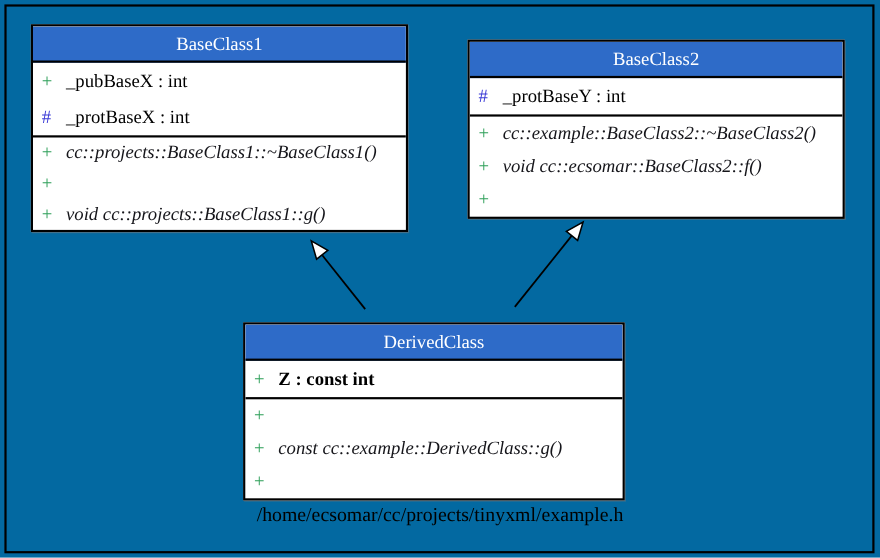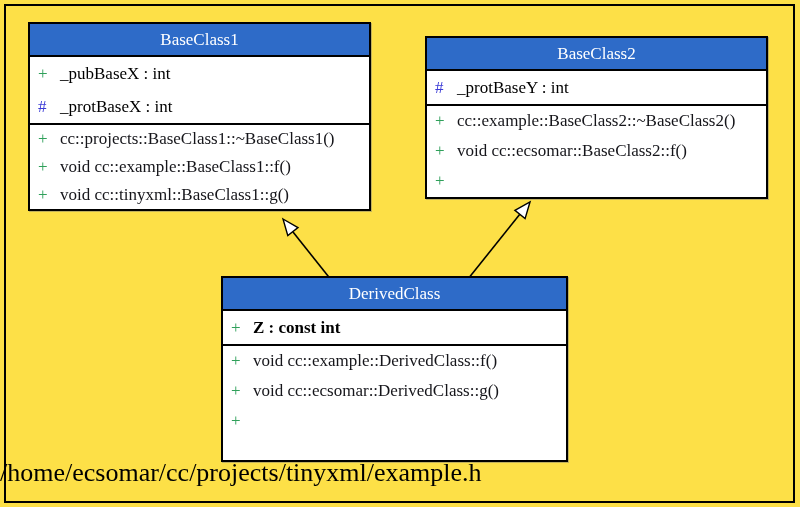--- a/index.html
+++ b/index.html
@@ -1,19 +1,19 @@
 <!DOCTYPE html>
 <html><head>
 <meta charset="utf-8">
 <style>
   html,body{margin:0;padding:0;background:#fff;}
   #canvas{
     position:relative;
     width:800px;height:507px;
-    background:#fde047;
+    background:#0369a1;
     font-family:"Liberation Serif","DejaVu Serif",serif;
     overflow:hidden;
   }
   #frame{
     position:absolute;left:4px;top:4px;right:5px;bottom:4px;
     border:2px solid var(--border,#000);
   }
   .uml-box{
     position:absolute;
     border:2px solid var(--border,#000);
@@ -46,27 +46,29 @@
     font-style:normal;
     font-size:17px;
   }
   .marker.pub{color:var(--public_marker,#2FA05A);}
   .marker.prot{color:var(--protected_marker,#3B3BD6);}
   .row .txt{margin-left:7px;color:var(--attr_text,#000);}
   .attr-row{line-height:33px;height:33px;}
   .method-row{line-height:28px;height:28px;}
   .method-row.tall{line-height:30px;height:30px;}
   .method-row .txt{
+    font-style:italic;
     color:var(--method_text,#15151A);
   }
   .bold .txt{font-weight:bold;}
   #arrows{position:absolute;left:0;top:0;width:800px;height:507px;pointer-events:none;}
   #caption{
     position:absolute;left:0;top:458px;width:100%;
-    font-size:26px;
+    text-align:center;
+    font-size:18px;
     color:#000;
   }
 </style>
 </head>
 <body>
 
 <div id="canvas" style="--header_bg: #2E6BC8; --header_text: #FFFFFF; --public_marker: #2FA05A; --protected_marker: #3B3BD6; --attr_text: #000000; --method_text: #15151A; --border: #000000;">
   <div id="frame"></div>
 
   <svg id="arrows" viewBox="0 0 800 507" xmlns="http://www.w3.org/2000/svg">
@@ -92,25 +94,24 @@
         <span class="txt">_protBaseX : int</span>
       </div>
     </div>
     <div class="uml-methods">
       <div class="row method-row">
         <span class="marker pub">+</span>
         <span class="txt">cc::projects::BaseClass1::~BaseClass1()</span>
       </div>
       <div class="row method-row">
         <span class="marker pub">+</span>
-        <span class="txt">void cc::example::BaseClass1::f()</span>
       </div>
       <div class="row method-row">
         <span class="marker pub">+</span>
-        <span class="txt">void cc::tinyxml::BaseClass1::g()</span>
+        <span class="txt">void cc::projects::BaseClass1::g()</span>
       </div>
     </div>
   </div>
 
   <div class="uml-box" style="left:425px;top:36px;width:343px;height:163px;">
     <div class="uml-header">BaseClass2</div>
     <div class="uml-attrs">
       <div class="row attr-row">
         <span class="marker prot">#</span>
         <span class="txt">_protBaseY : int</span>
@@ -124,36 +125,35 @@
       <div class="row method-row tall">
         <span class="marker pub">+</span>
         <span class="txt">void cc::ecsomar::BaseClass2::f()</span>
       </div>
       <div class="row method-row tall">
         <span class="marker pub">+</span>
       </div>
     </div>
   </div>
 
-  <div class="uml-box" style="left:221px;top:276px;width:347px;height:186px;">
+  <div class="uml-box" style="left:221px;top:293px;width:347px;height:162px;">
     <div class="uml-header">DerivedClass</div>
     <div class="uml-attrs">
       <div class="row attr-row bold">
         <span class="marker pub">+</span>
         <span class="txt">Z : const int</span>
       </div>
     </div>
     <div class="uml-methods">
       <div class="row method-row tall">
         <span class="marker pub">+</span>
-        <span class="txt">void cc::example::DerivedClass::f()</span>
       </div>
       <div class="row method-row tall">
         <span class="marker pub">+</span>
-        <span class="txt">void cc::ecsomar::DerivedClass::g()</span>
+        <span class="txt">const cc::example::DerivedClass::g()</span>
       </div>
       <div class="row method-row tall">
         <span class="marker pub">+</span>
       </div>
     </div>
   </div>
 
   <div id="caption">/home/ecsomar/cc/projects/tinyxml/example.h</div>
 </div>
 

